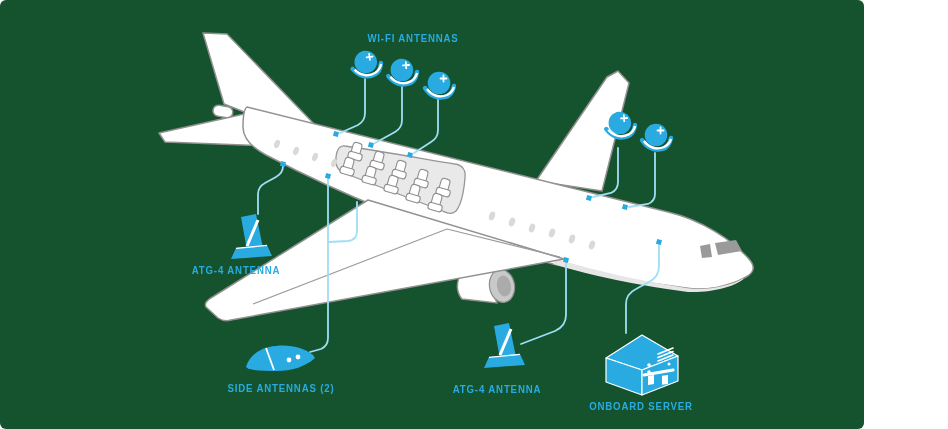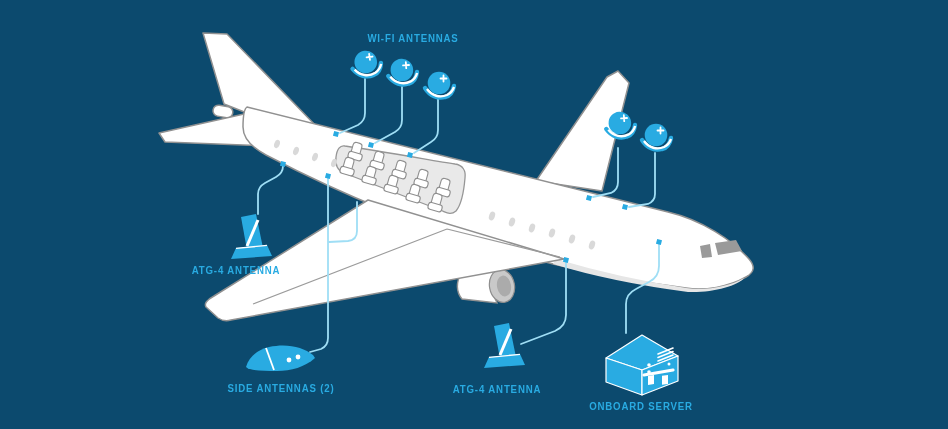--- a/index.html
+++ b/index.html
@@ -1,17 +1,17 @@
 <!DOCTYPE html>
 <html><head>
 <meta charset="utf-8">
 <style>
   html,body{margin:0;padding:0;background:#ffffff;}
-  #stage{position:relative;width:948px;height:429px;background:#0c4a6e;overflow:hidden;
-         font-family:"Liberation Sans",sans-serif;}
+  #stage{position:relative;width:864px;height:429px;background:#14532d;overflow:hidden;
+         font-family:"Liberation Sans",sans-serif;border-radius:6px;}
   #art{position:absolute;left:0;top:0;}
   .callout-label{
     position:absolute;color:#29ABE2;font-weight:bold;font-size:10.5px;
     letter-spacing:0.9px;white-space:nowrap;transform:translateX(-50%) scaleX(0.92);
     font-family:"Liberation Sans",sans-serif;
   }
 </style>
 </head>
 <body>
 

